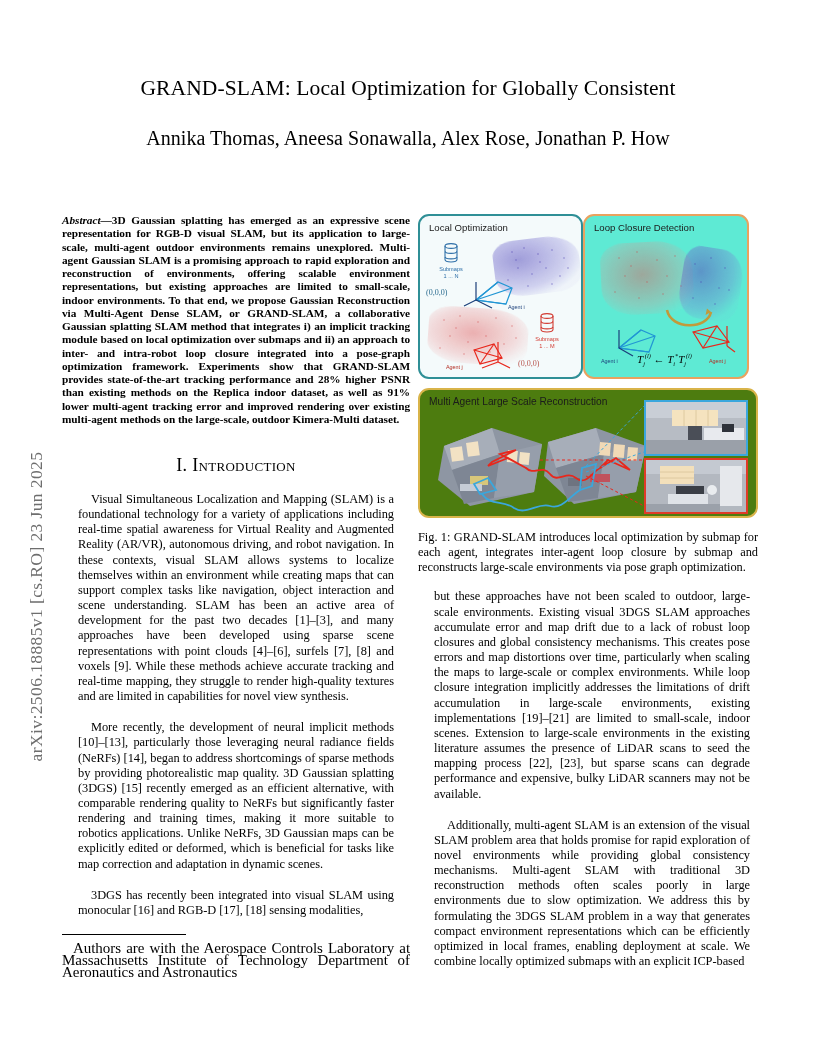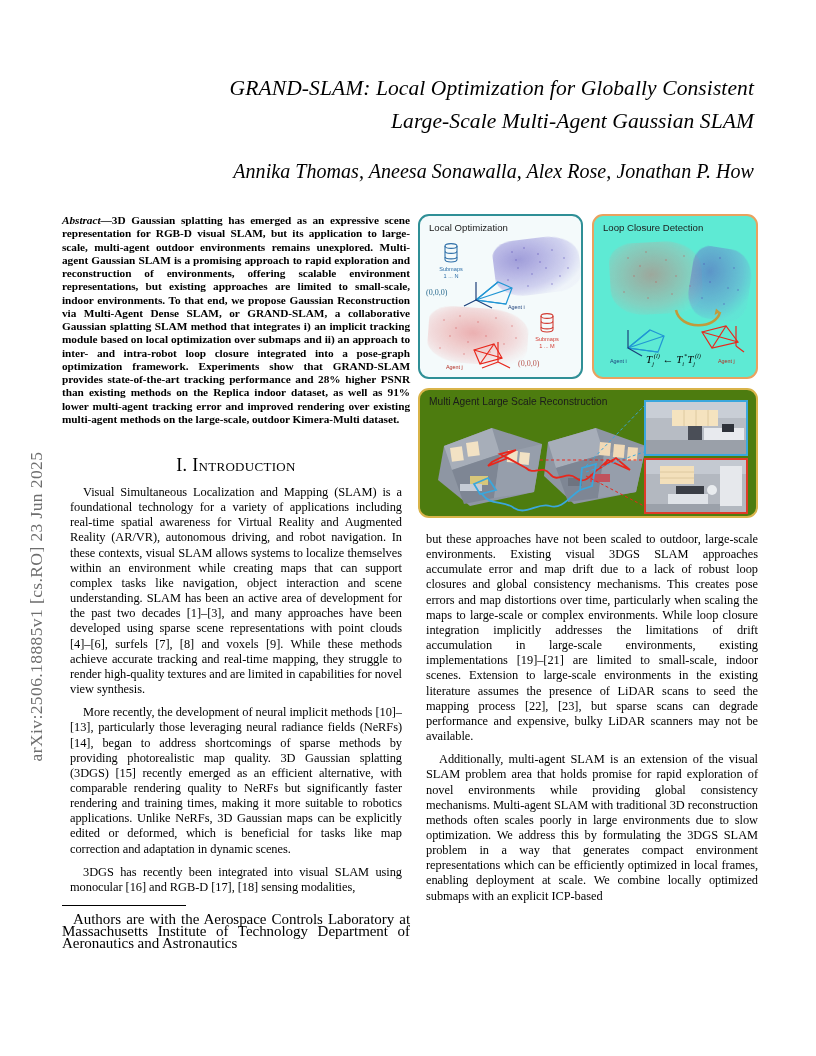--- a/index.html
+++ b/index.html
@@ -32,22 +32,21 @@
     text-align: center;
     white-space: nowrap;
   }
 
   
   .paper-head {
     position: absolute;
     left: 62px;
     top: 72px;
     width: 692px;
-    text-align: right;
-    font-style: italic;
+    text-align: center;
   }
   .title {
     font-size: 21.5px;
     line-height: 33px;
     font-weight: normal;
     margin: 0;
     letter-spacing: 0.1px;
   }
   .authors {
     margin-top: 22px;
@@ -84,21 +83,21 @@
     margin: 29px 0 9px 0;
     font-variant: small-caps;
     letter-spacing: 0.3px;
   }
 
   p.body {
     font-size: 12.4px;
     line-height: 15.15px;
     text-align: justify;
     text-justify: inter-word;
-    margin: 8px;
+    margin: 16px;
     text-indent: 13px;
     letter-spacing: -0.05px;
   }
   p.body.noindent { text-indent: 0; }
 
   .footnote-rule {
     width: 124px;
     height: 1px;
     background: #000;
     margin: 10px 0 7px 0;
@@ -107,21 +106,21 @@
     font-size: 15px;
     line-height: 12px;
     text-align: justify;
     margin: 0;
     text-indent: 11px;
     letter-spacing: -0.05px;
   }
 
   
   .figure-wrap { position: relative; width: 340px; }
-  .fig-row { display: flex; gap: 9px; }
+  .fig-row { display: flex; }
 
   .panel {
     position: relative;
     border-radius: 11px;
     box-sizing: border-box;
     overflow: hidden;
   }
   .panel-teal {
     width: 165px; height: 165px;
     border: 2.5px solid #2f8f96;
@@ -206,21 +205,20 @@
 </head>
 <body>
 
 <div class="page">
 
   <div class="arxiv-stamp">arXiv:2506.18885v1  [cs.RO]  23 Jun 2025</div>
 
   <div class="paper-head">
     <h1 class="title">
       <span>GRAND-SLAM: Local Optimization for Globally Consistent</span><br>
-      <span>Large-Scale Multi-Agent Gaussian SLAM</span>
     </h1>
     <div class="authors">Annika Thomas, Aneesa Sonawalla, Alex Rose, Jonathan P. How</div>
   </div>
 
   <div class="col col-left">
 
     <p class="abstract"><span class="lead">Abstract</span><span>—</span><span>3D Gaussian splatting has emerged as an expressive scene representation for RGB-D visual SLAM, but its application to large-scale, multi-agent outdoor environments remains unexplored. Multi-agent Gaussian SLAM is a promising approach to rapid exploration and reconstruction of environments, offering scalable environment representations, but existing approaches are limited to small-scale, indoor environments. To that end, we propose Gaussian Reconstruction via Multi-Agent Dense SLAM, or GRAND-SLAM, a collaborative Gaussian splatting SLAM method that integrates i) an implicit tracking module based on local optimization over submaps and ii) an approach to inter- and intra-robot loop closure integrated into a pose-graph optimization framework. Experiments show that GRAND-SLAM provides state-of-the-art tracking performance and 28% higher PSNR than existing methods on the Replica indoor dataset, as well as 91% lower multi-agent tracking error and improved rendering over existing multi-agent methods on the large-scale, outdoor Kimera-Multi dataset.</span></p>
 
     <div class="sec-head">I. Introduction</div>
 
@@ -487,19 +485,20 @@
             </g>
             <rect x="74" y="6" width="22" height="40" fill="#e6e8ec"></rect>
             <rect x="30" y="26" width="28" height="14" fill="#3a3e46"></rect>
             <rect x="22" y="34" width="40" height="12" fill="#dfe3e8"></rect>
             <circle cx="66" cy="30" r="5" fill="#e9ecef"></circle>
             <rect x="0" y="44" width="74" height="8" fill="#9ba1aa"></rect>
           </svg>
         </div>
       </div>
 
+      <div class="caption">Fig. 1: GRAND-SLAM introduces local optimization by submap for each agent, integrates inter-agent loop closure by submap and reconstructs large-scale environments via pose graph optimization.</div>
     </div>
 
     <p class="body noindent" style="margin-top:14px;">but these approaches have not been scaled to outdoor, large-scale environments. Existing visual 3DGS SLAM approaches accumulate error and map drift due to a lack of robust loop closures and global consistency mechanisms. This creates pose errors and map distortions over time, particularly when scaling the maps to large-scale or complex environments. While loop closure integration implicitly addresses the limitations of drift accumulation in large-scale environments, existing implementations [19]–[21] are limited to small-scale, indoor scenes. Extension to large-scale environments in the existing literature assumes the presence of LiDAR scans to seed the mapping process [22], [23], but sparse scans can degrade performance and expensive, bulky LiDAR scanners may not be available.</p>
     <p class="body">Additionally, multi-agent SLAM is an extension of the visual SLAM problem area that holds promise for rapid exploration of novel environments while providing global consistency mechanisms. Multi-agent SLAM with traditional 3D reconstruction methods often scales poorly in large environments due to slow optimization. We address this by formulating the 3DGS SLAM problem in a way that generates compact environment representations which can be efficiently optimized in local frames, enabling deployment at scale. We combine locally optimized submaps with an explicit ICP-based</p>
   </div>
 
 </div>
 
 </body></html>

